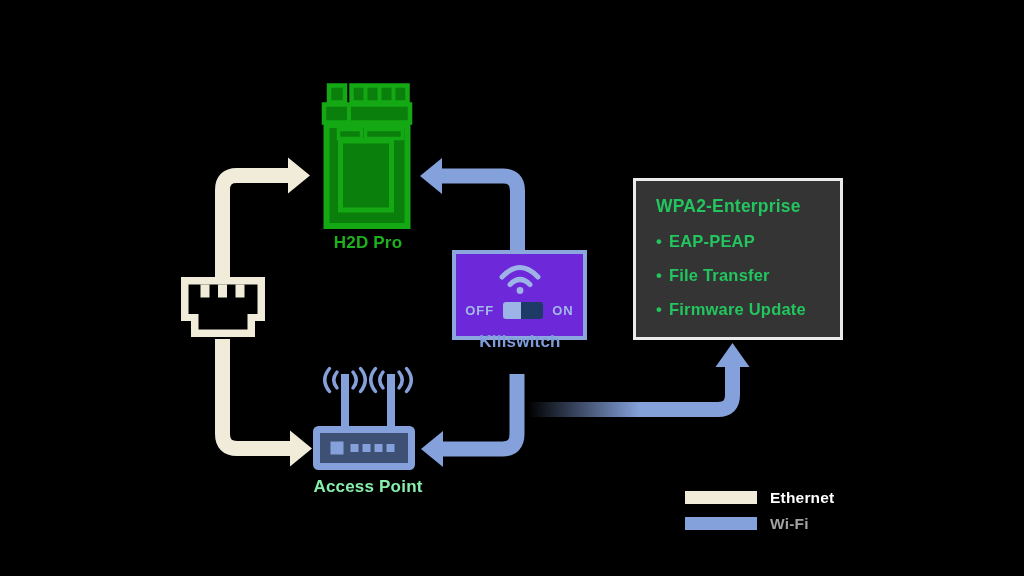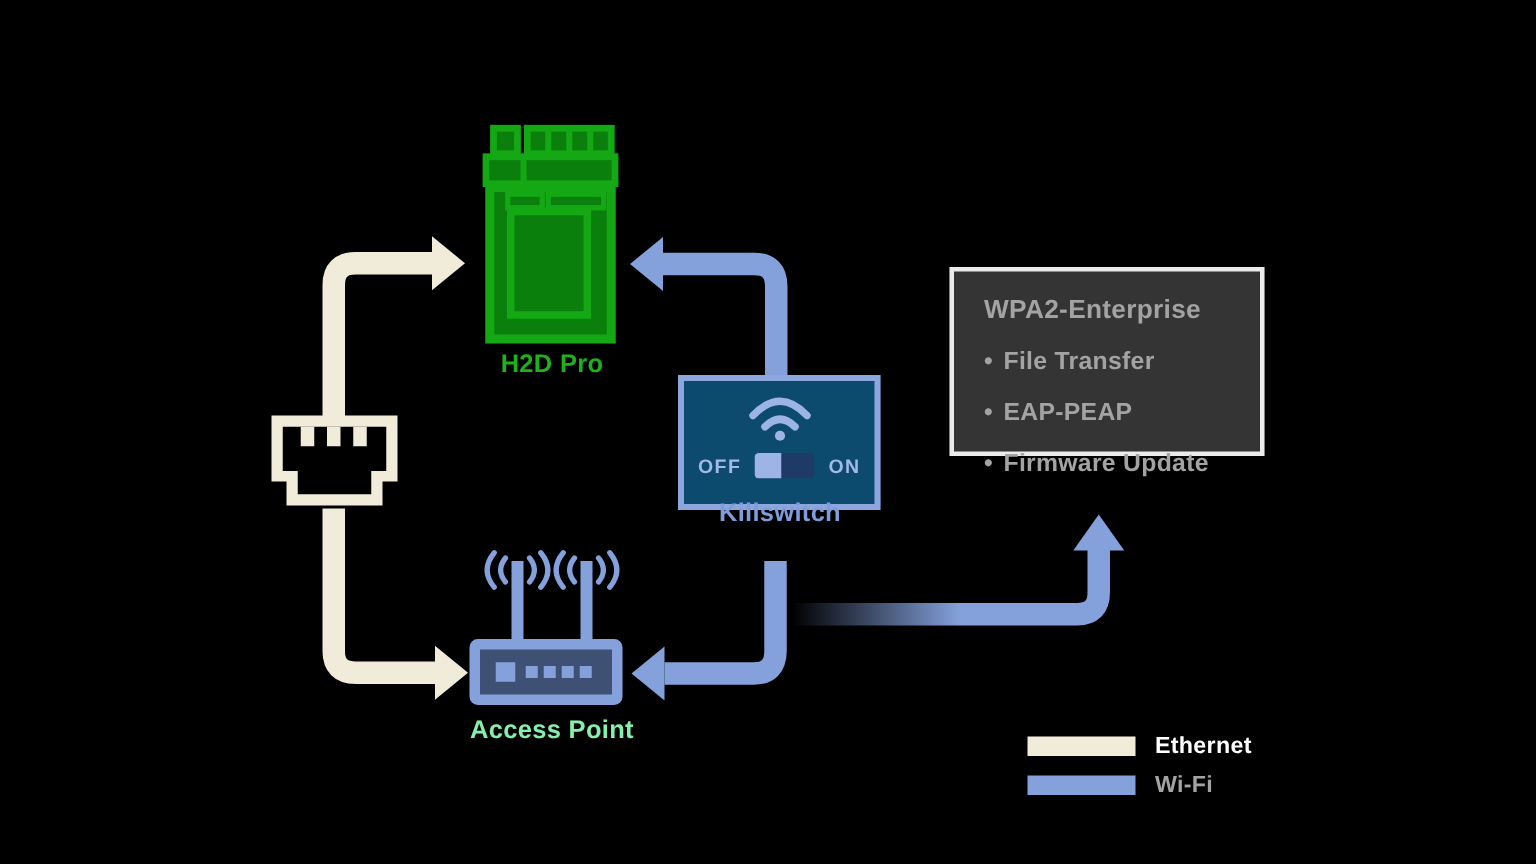--- a/index.html
+++ b/index.html
@@ -8,32 +8,32 @@
   .stage { position:relative; width:1024px; height:576px; background:#000; overflow:hidden; }
   .layer { position:absolute; left:0; top:0; }
 
   .node-label { position:absolute; font-weight:bold; font-size:17px; text-align:center; letter-spacing:.2px; }
   .h2d-label { left:288px; top:233px; width:160px; color:#1db21d; }
   .ks-label  { left:440px; top:332px; width:160px; color:#7e9dda; }
   .ap-label  { left:288px; top:477px; width:160px; color:#86efac; }
 
   
   .killswitch-box { position:absolute; left:452px; top:250px; width:135px; height:90px;
-    background:#0c4a6e; border:4px solid #8ba7de; display:flex; flex-direction:column;
+    background:#6d28d9; border:4px solid #8ba7de; display:flex; flex-direction:column;
     align-items:center; justify-content:flex-start; }
   .ks-wifi { margin-top:7px; }
   .ks-row { display:flex; align-items:center; justify-content:center; gap:9px; margin-top:7px; }
   .ks-word { color:#a3b9e8; font-weight:bold; font-size:13px; letter-spacing:1px; }
   .ks-toggle { width:40px; height:17px; display:flex; border-radius:3px; overflow:hidden; }
   .ks-knob { width:18px; height:17px; background:#9db4e6; }
   .ks-track { width:22px; height:17px; background:#1e3a66; }
 
   
-  .info-box { position:absolute; left:633px; top:178px; width:210px; height:126px;
-    background:#343434; border:3px solid #ebebeb; padding:15px 26px 0 20px; color:#a3a3a3; }
+  .info-box { position:absolute; left:633px; top:178px; width:210px; height:162px;
+    background:#343434; border:3px solid #ebebeb; padding:15px 26px 0 20px; color:#22c55e; }
   .info-title { font-weight:bold; font-size:17.5px; letter-spacing:.2px; }
   .info-item { margin-top:15px; font-weight:bold; font-size:16.5px; letter-spacing:.2px; }
   .info-item .bullet { margin-right:7px; }
 
   
   .legend { position:absolute; left:685px; top:491px; }
   .legend-row { display:flex; align-items:center; height:13px; margin-bottom:13px; }
   .legend-swatch { width:72px; height:13px; }
   .legend-swatch.eth { background:#f0ecd9; }
   .legend-swatch.wifi { background:#84a1dc; }
@@ -137,24 +137,24 @@
     </div>
   </div>
 
   <div class="node-label h2d-label">H2D Pro</div>
   <div class="node-label ks-label">Killswitch</div>
   <div class="node-label ap-label">Access Point</div>
 
   <div class="info-box">
     <div class="info-title">WPA2-Enterprise</div>
     <div class="info-item">
-      <span class="bullet">•</span><span>File Transfer</span>
+      <span class="bullet">•</span><span>EAP-PEAP</span>
     </div>
     <div class="info-item">
-      <span class="bullet">•</span><span>EAP-PEAP</span>
+      <span class="bullet">•</span><span>File Transfer</span>
     </div>
     <div class="info-item">
       <span class="bullet">•</span><span>Firmware Update</span>
     </div>
   </div>
 
   <div class="legend">
     <div class="legend-row">
       <div class="legend-swatch eth"></div>
       <span class="legend-label eth-label">Ethernet</span>

